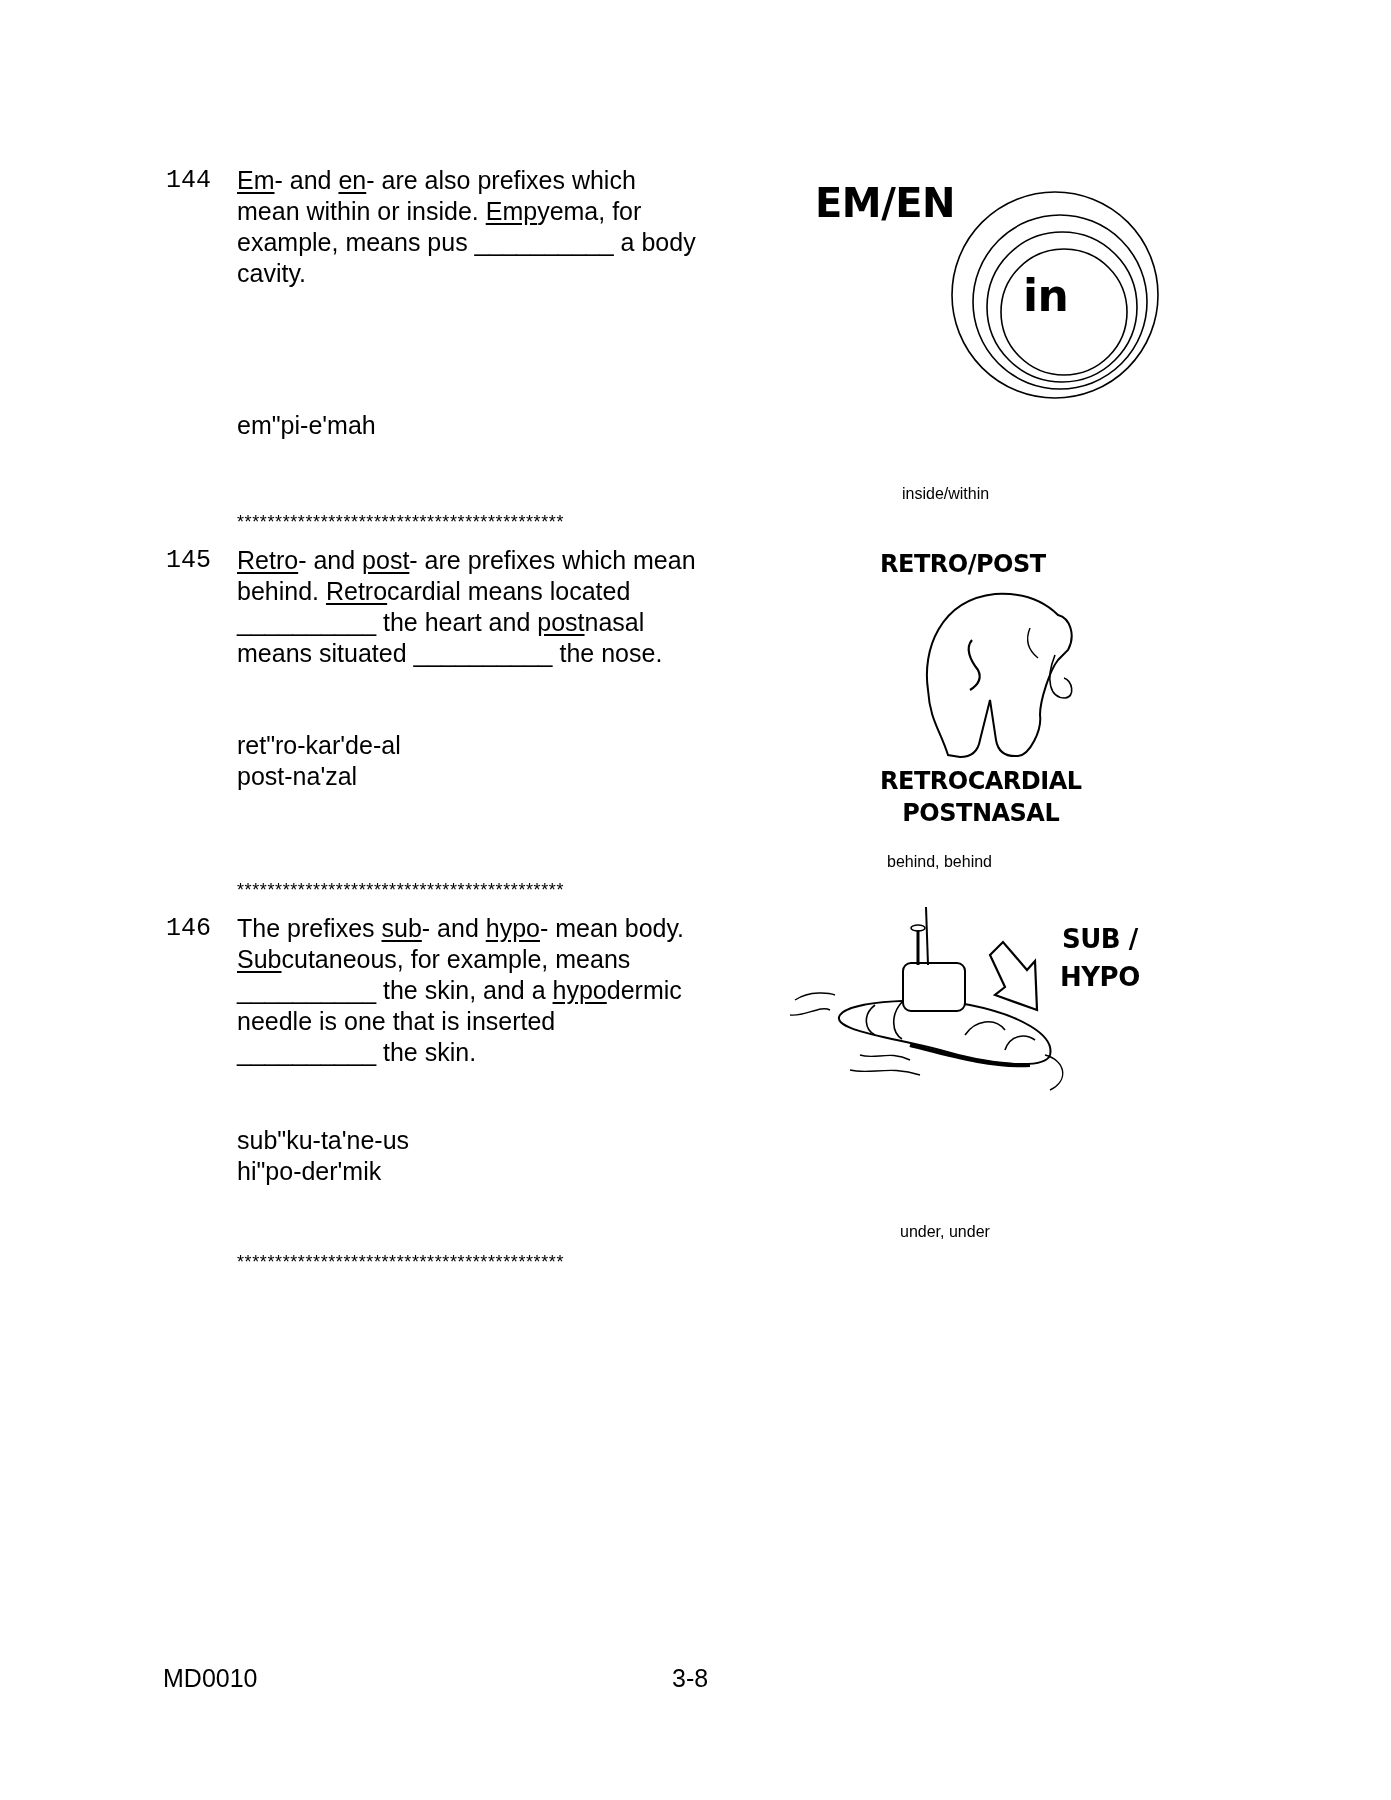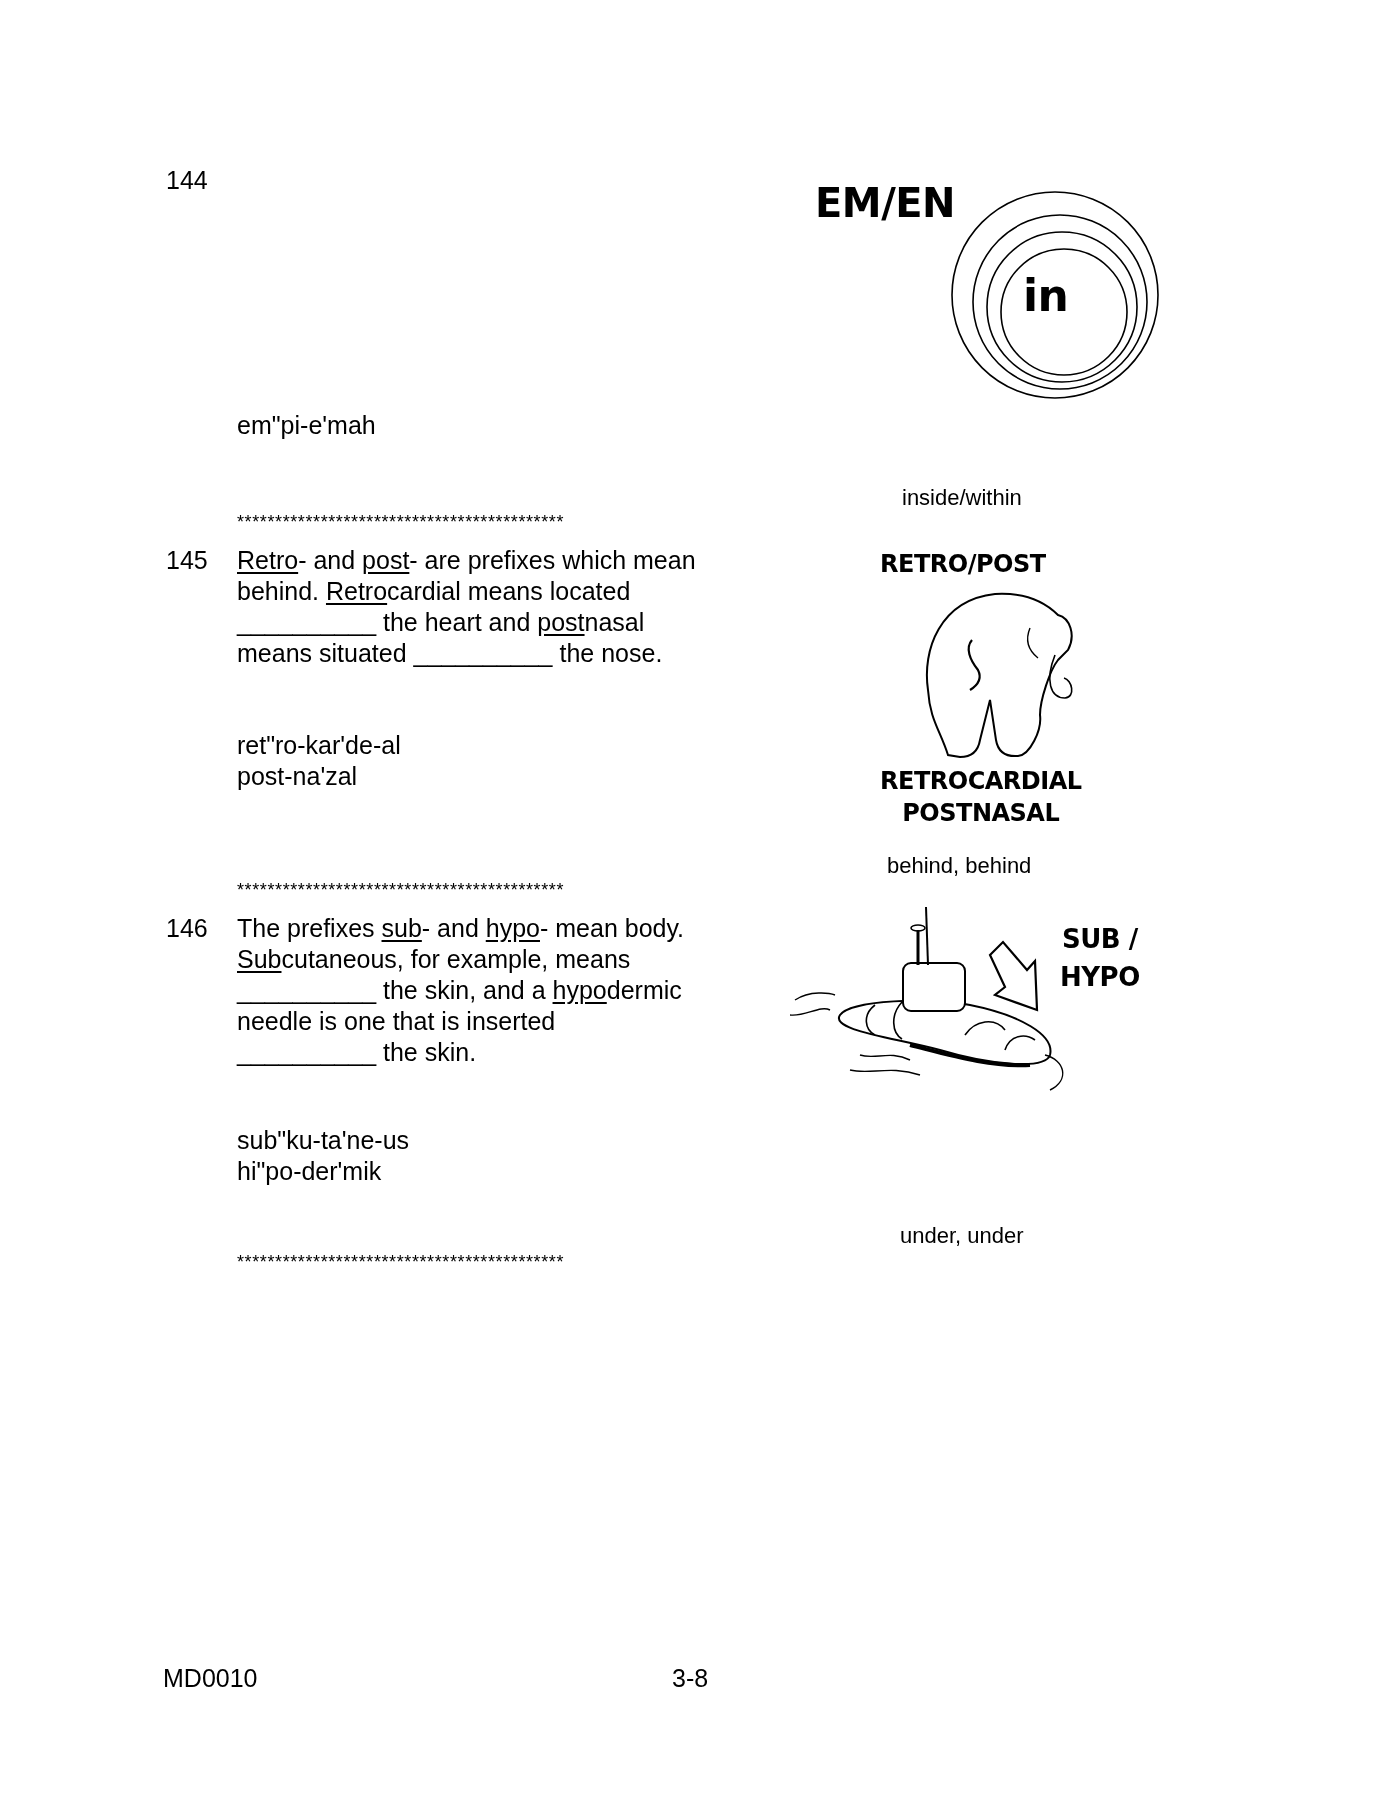--- a/index.html
+++ b/index.html
@@ -1,33 +1,34 @@
 <!DOCTYPE html>
 <html><head>
 <meta charset="utf-8">
 <style>
   html, body { margin: 0; padding: 0; background: #ffffff; }
   body { width: 1391px; height: 1800px; position: relative; overflow: hidden;
          font-family: "Liberation Sans", sans-serif; color: #000; }
   .abs { position: absolute; }
   .frame { font-size: 25px; line-height: 31px; }
-  .num { position: absolute; left: 0; top: 0; }
+  .num { position: absolute; left: 0; top: 0; font-family: Liberation Mono, monospace; }
   .body { position: absolute; left: 71px; top: 0; width: 460px; }
   .u { text-decoration: underline; text-underline-offset: 3px; }
   .stars { font-size: 18px; letter-spacing: 0.6px; left: 237px; }
   .pron { font-size: 25px; line-height: 31px; left: 237px; }
   .heavy { font-family: "DejaVu Sans", sans-serif; font-weight: bold; letter-spacing: -0.5px; text-align: center; }
-  .answer { font-size: 22px; }
+  .answer { font-size: 16px; }
   .footer { font-size: 25px; }
 </style>
 </head>
 <body>
 
 <div class="abs frame" style="left:166px; top:165px; width:560px; height:130px;">
   <span class="num">144</span>
+  <div class="body"><span class="u">Em</span><span>- and </span><span class="u">en</span><span>- are also prefixes which mean within or inside.  </span><span class="u">Emp</span><span>yema, for example, means pus __________ a body cavity.</span></div>
 </div>
 <div class="abs pron" style="top:410px;">
   <div>em"pi-e'mah</div>
 </div>
 
 <div class="abs" style="left:780px; top:150px; width:380px; height:300px;">
   <div class="abs heavy" style="left:35px; top:30px; font-size:40px;">EM/EN</div>
   <svg class="abs" style="left:160px; top:30px;" width="230" height="230" viewBox="0 0 230 230">
     <circle cx="115" cy="115" r="103" fill="none" stroke="#000" stroke-width="1.6"></circle>
     <circle cx="120" cy="122" r="87" fill="none" stroke="#000" stroke-width="1.6"></circle>

